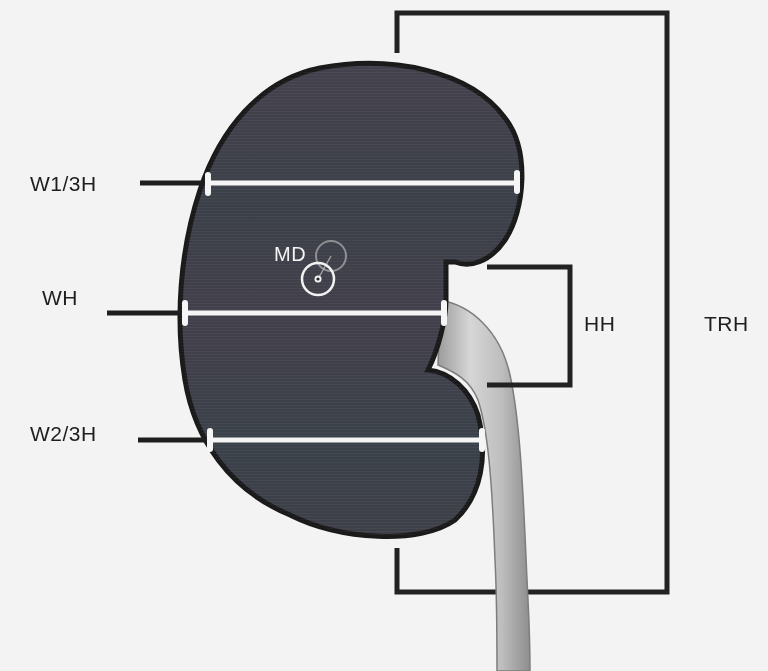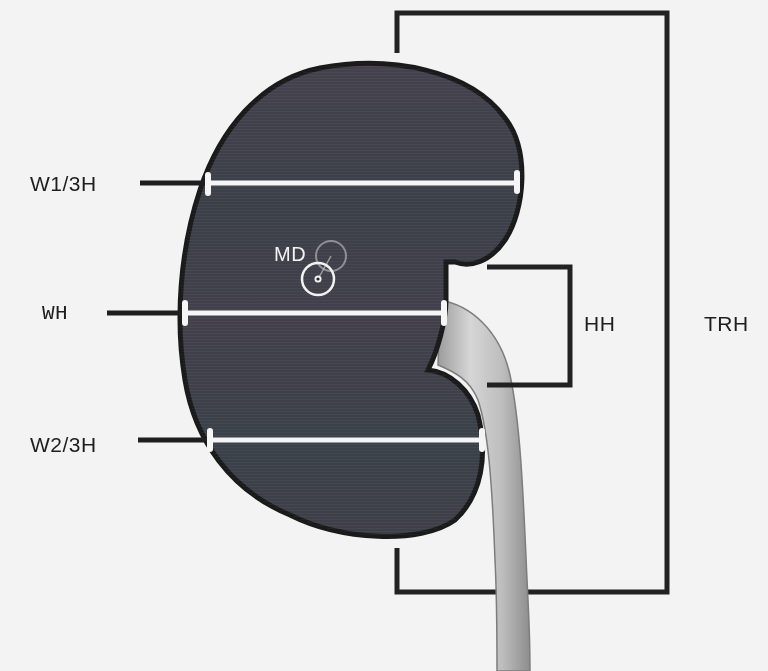--- a/index.html
+++ b/index.html
@@ -132,18 +132,18 @@
       <circle cx="318" cy="279" r="1.6" fill="#222"></circle>
     </g>
 
     <g>
       <path d="M487 267 L570 267 L570 385 L487 385" fill="none" stroke="#222" stroke-width="5" stroke-linejoin="miter"></path>
     </g>
   </svg>
 
   
   <span class="label" style="left:30px; top:173px;">W1/3H</span>
-  <span class="label" style="left:42px; top:303px;font-family:Liberation Mono, monospace;">WH</span>
-  <span class="label" style="left:30px; top:434px;">W2/3H</span>
+  <span class="label" style="left:42px; top:287px;">WH</span>
+  <span class="label" style="left:30px; top:423px;">W2/3H</span>
   <span class="label light" style="left:253px; top:244px;margin-left:21px;">MD</span>
   <span class="label" style="left:584px; top:313px;">HH</span>
   <span class="label" style="left:704px; top:313px;">TRH</span>
 </div>
 
 </body></html>

